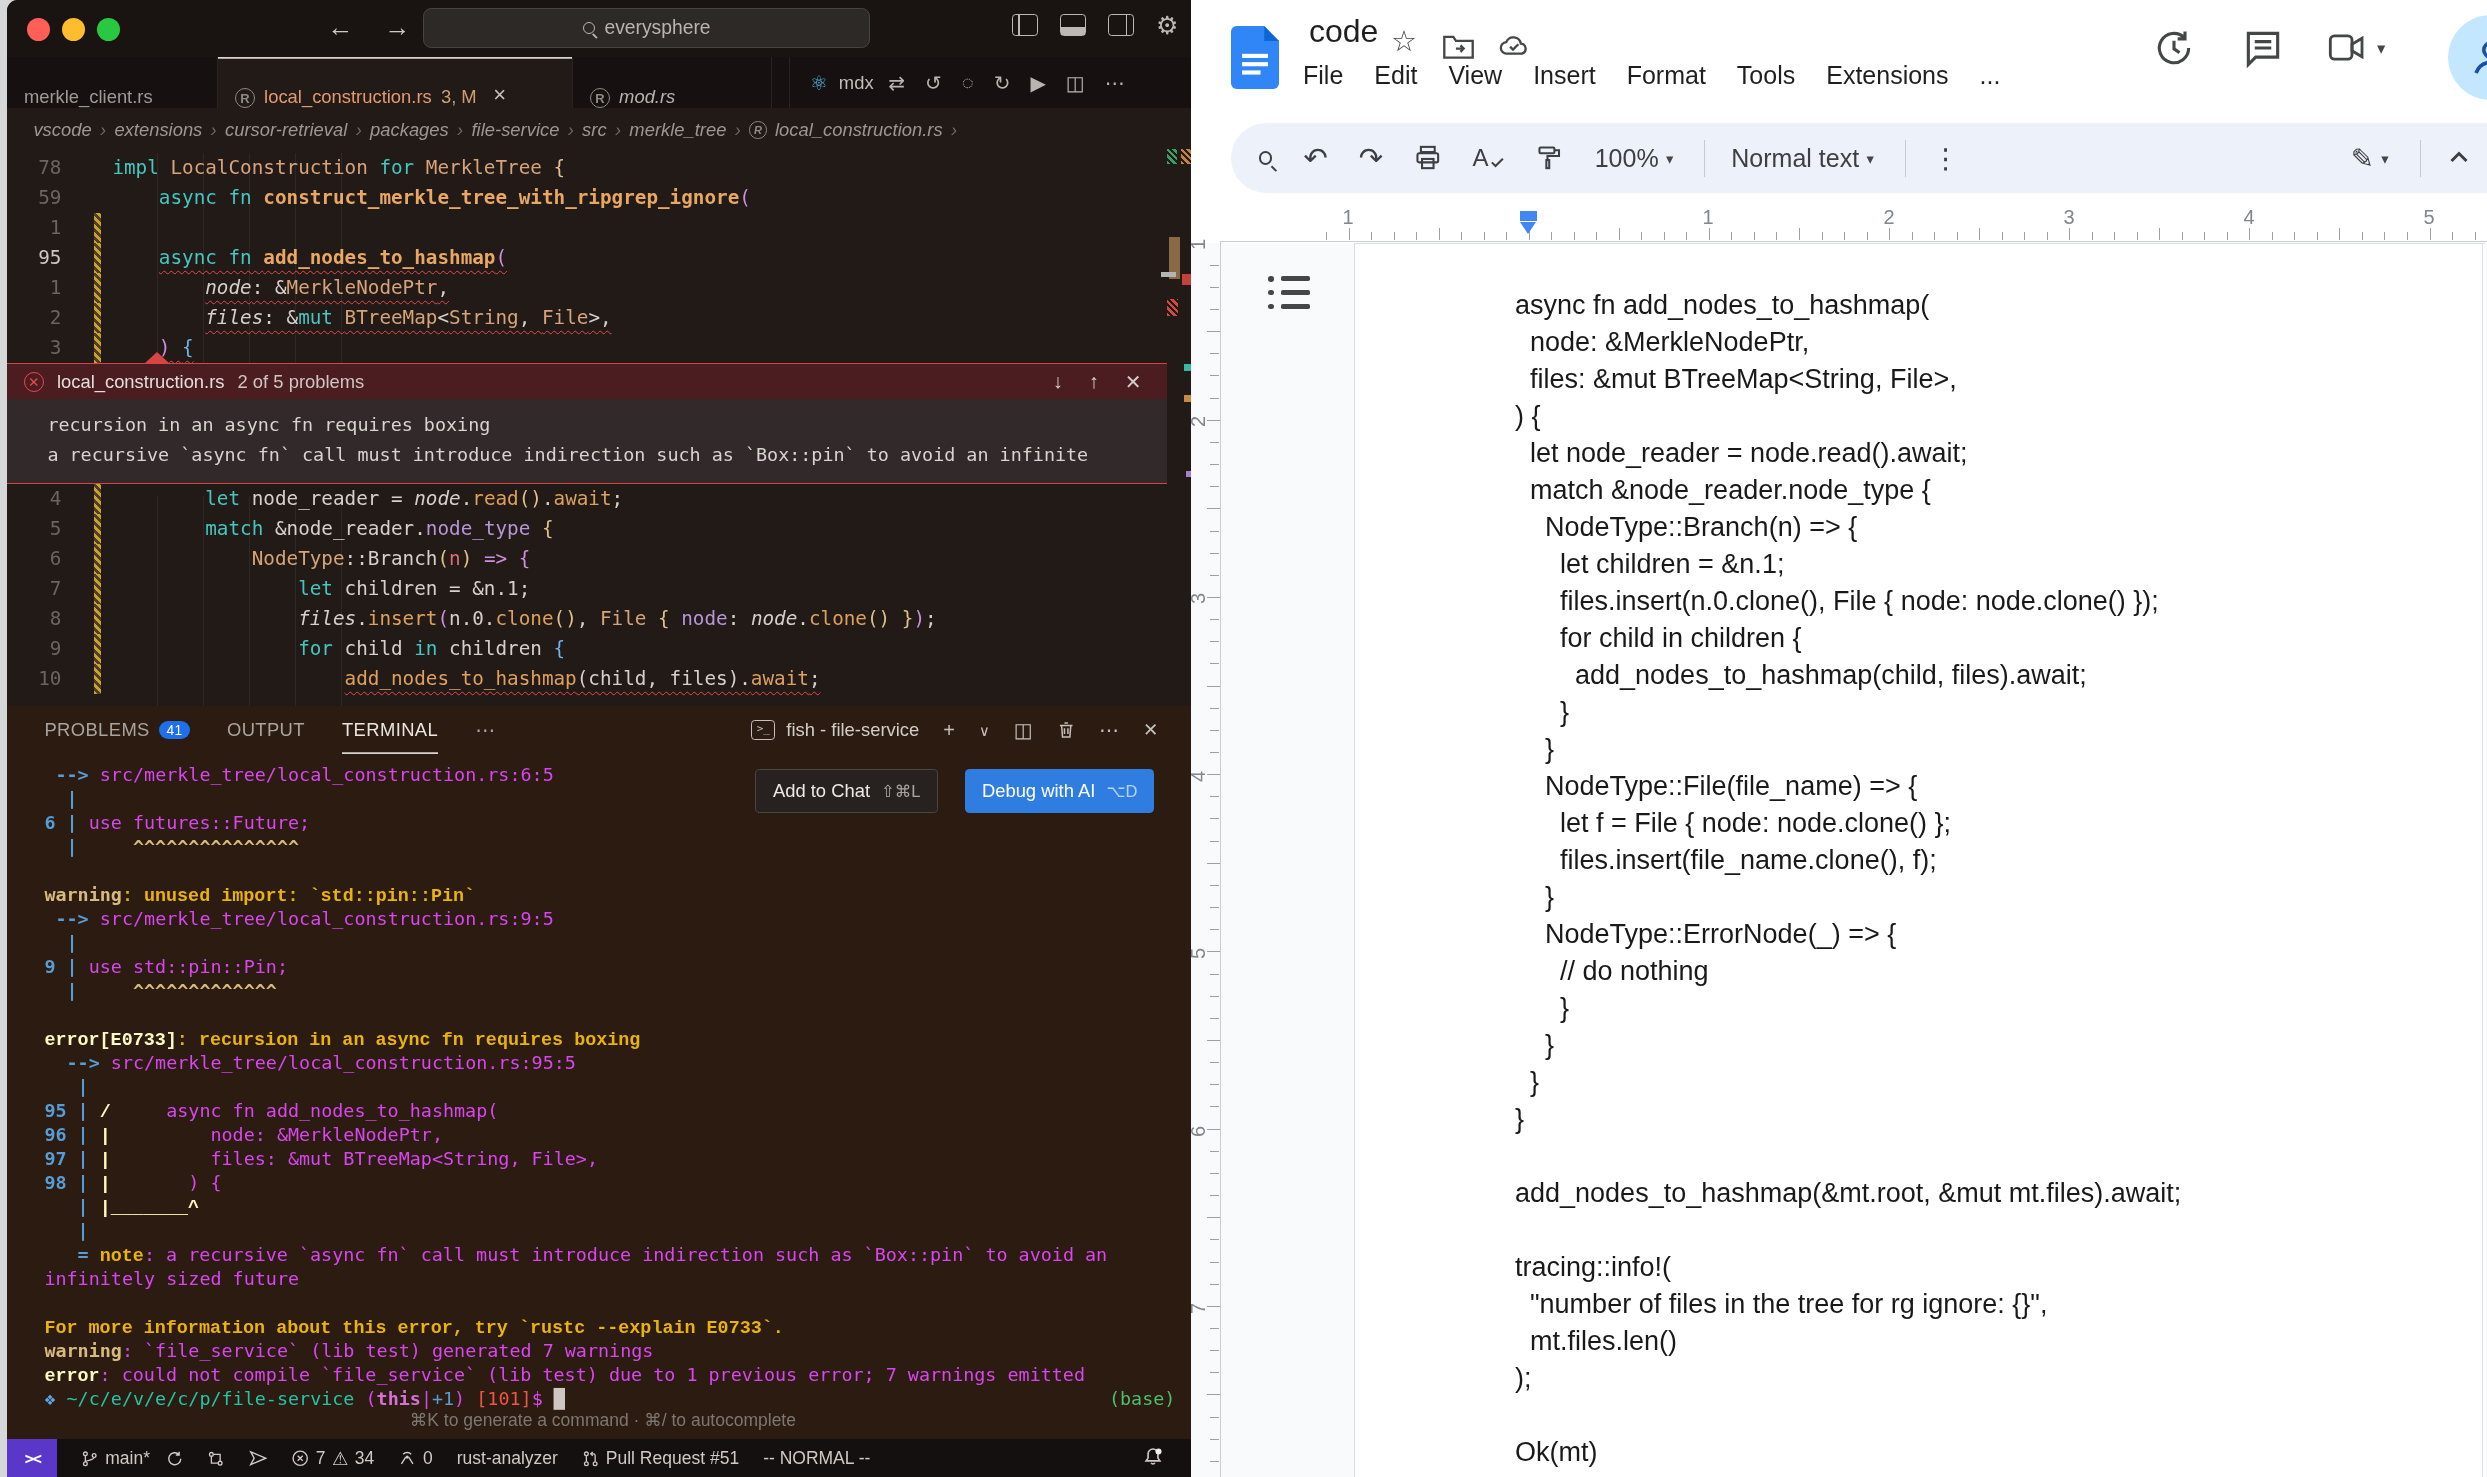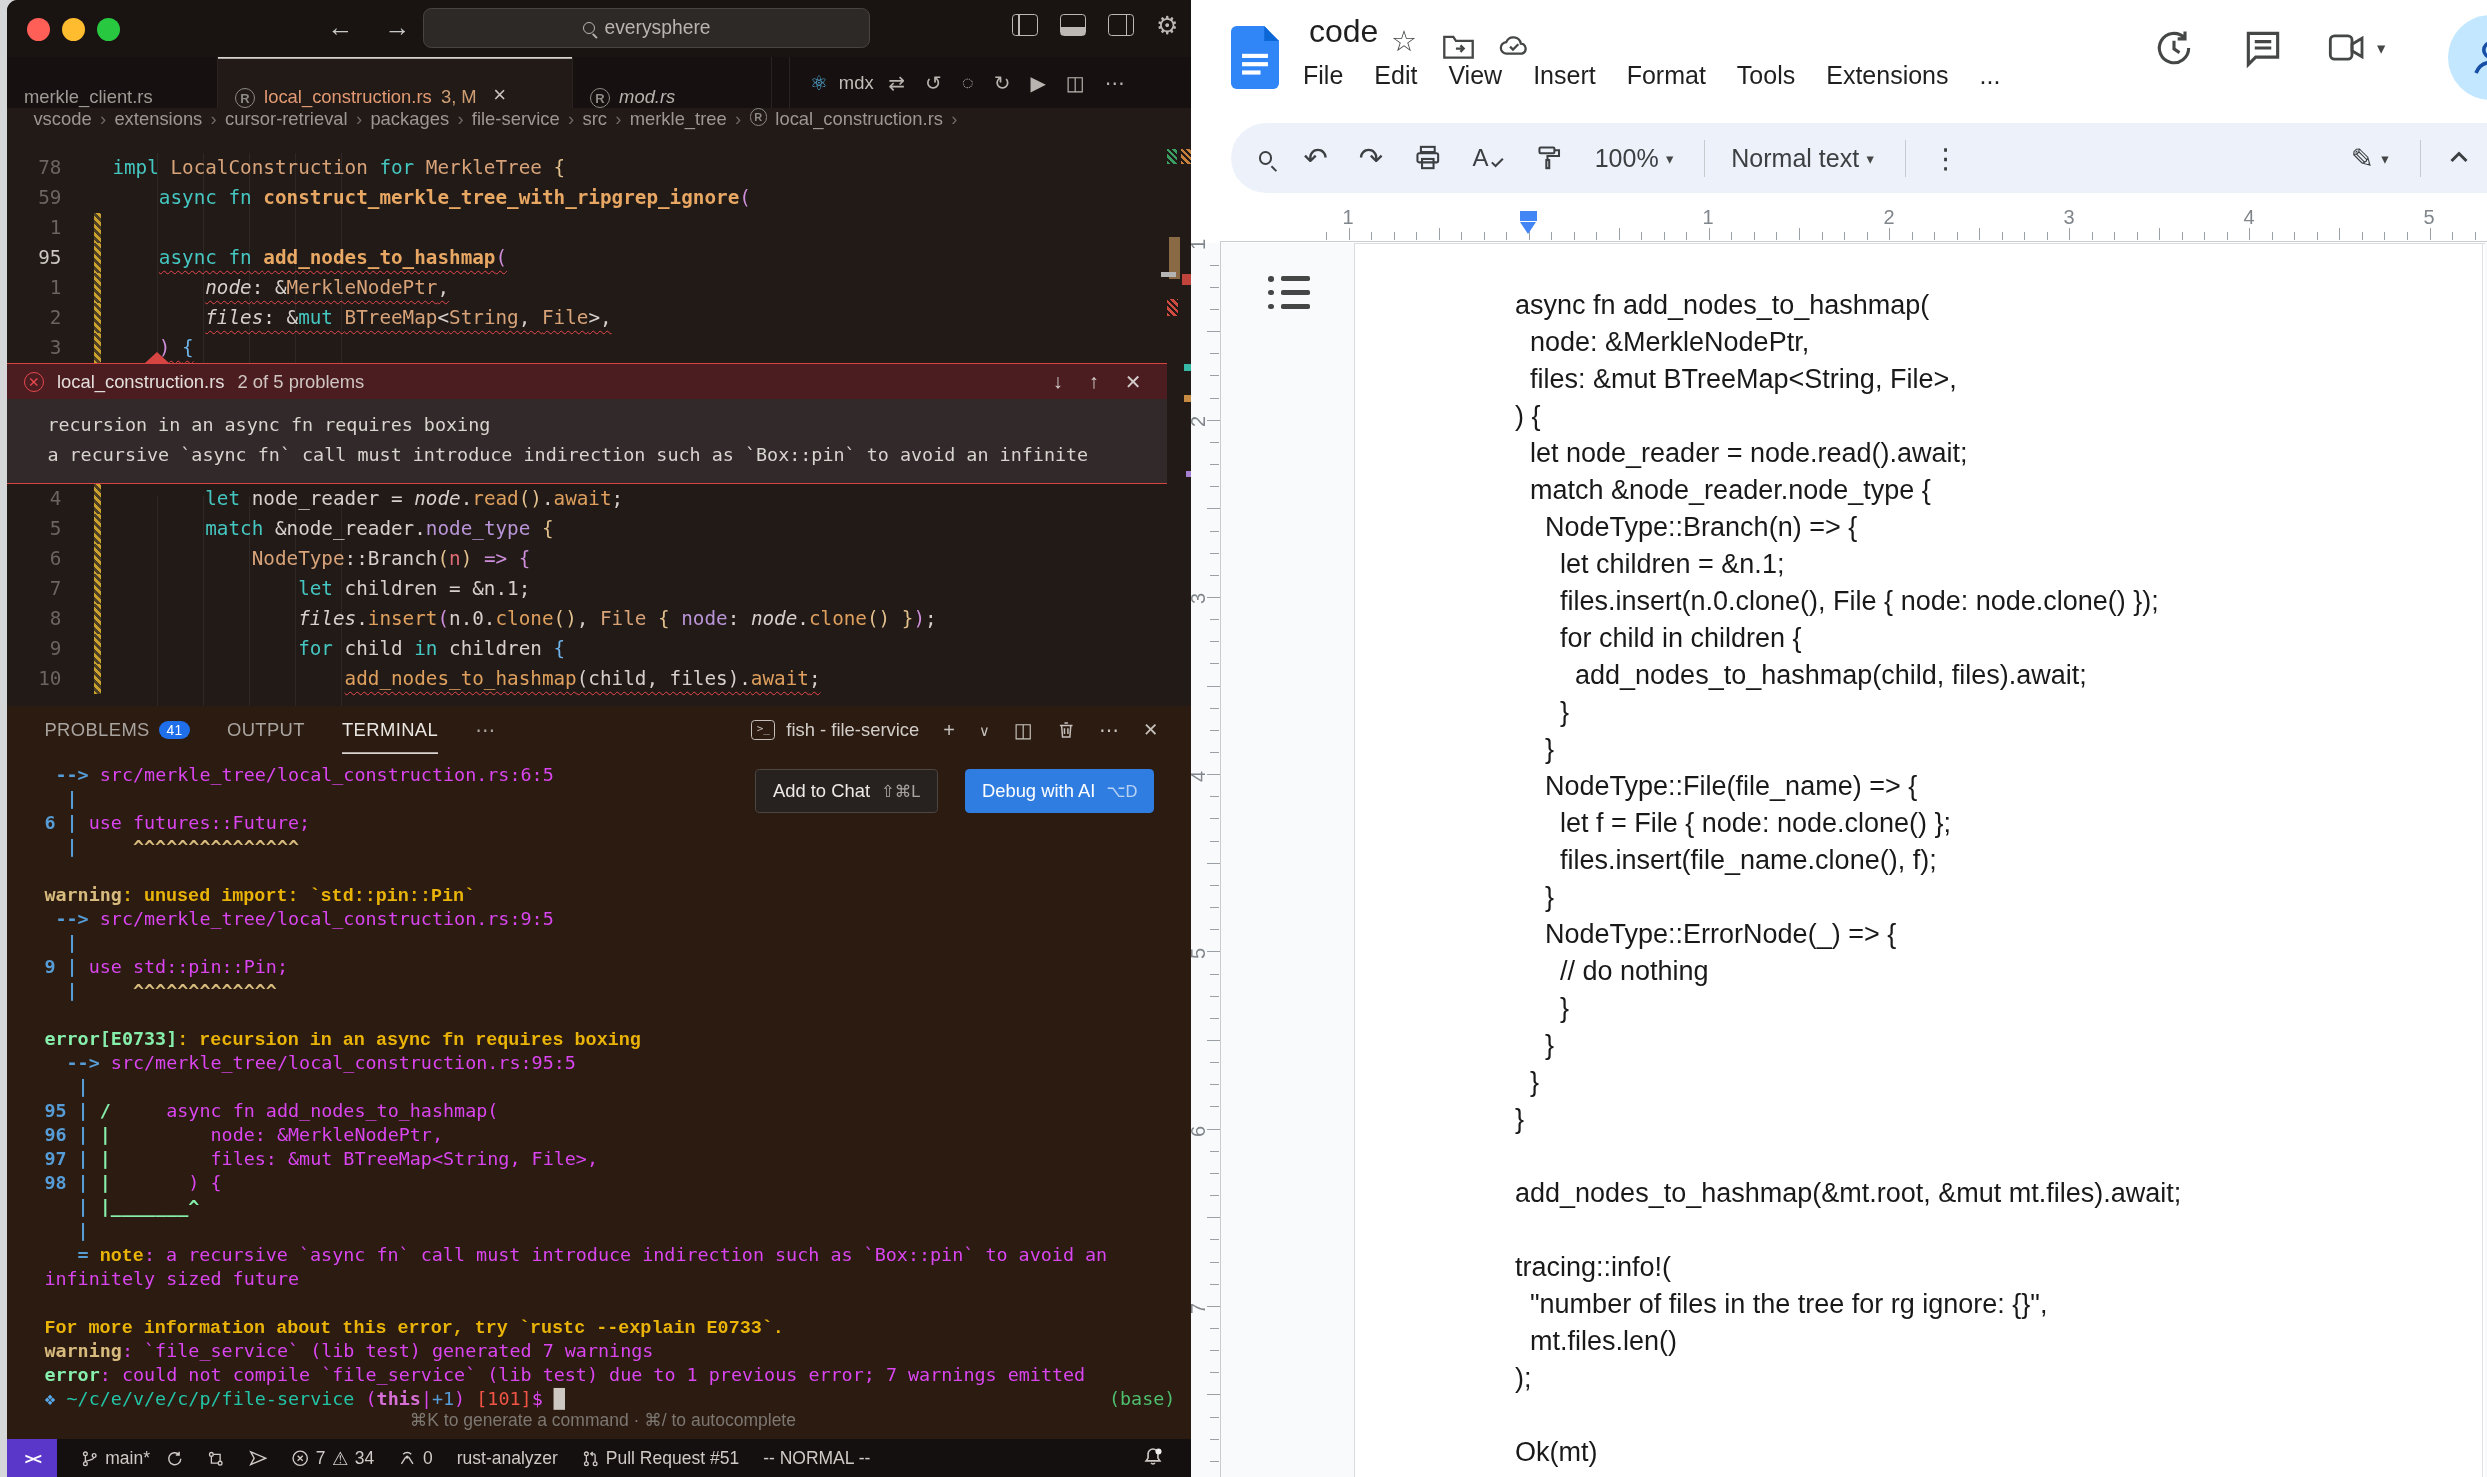--- a/index.html
+++ b/index.html
@@ -33,22 +33,22 @@
     display:inline-flex;align-items:center;justify-content:center;font-weight:bold;flex:none;}
   .tabname-active{color:#e39a72;}
   .tabsuffix{color:#cf9e74;}
   .tabclose{color:#c9c4c0;font-size:22px;margin-left:7.4px;}
   .tab.preview span.fname{font-style:italic;color:#b8b3ae;}
   .group2{display:flex;align-items:center;gap:11px;margin-left:16.5px;padding-left:20px;border-left:0.9px solid #2a2320;
     color:#c2beb9;font-size:18.4px;}
   .atom{color:#58b7e8;font-size:20px;}
   .tabactions{display:flex;align-items:center;gap:20px;margin-left:14.7px;padding-right:16.5px;color:#b9b4af;font-size:20px;}
 
-  .breadcrumbs{position:absolute;left:0;top:108px;width:100%;height:44px;display:flex;
-    padding-left:26px;font-size:18.4px;color:#9d9792;gap:8.3px;background:#211a17;}
+  .breadcrumbs{position:absolute;left:0;top:108px;width:100%;height:44px;display:flex;align-items:center;
+    padding-left:26px;font-size:18.4px;color:#9d9792;gap:8.3px;background:#211a17;font-style:italic;}
   .crumbsep{color:#6f6a66;}
   .crumb-ricon{width:17.5px;height:17.5px;border:1.8px solid #8d8984;border-radius:50%;color:#8d8984;font-size:11px;
     display:inline-flex;align-items:center;justify-content:center;font-weight:bold;}
 
   .editor{position:absolute;left:0;top:153px;width:100%;height:553px;overflow:hidden;background:#211a17;}
   .erow{display:flex;height:30px;align-items:stretch;}
   .lnum{width:74px;text-align:right;padding-right:20px;color:#6b6460;font:19.3px/30px "DejaVu Sans Mono",monospace;flex:none;}
   .lnum.cur{color:#cdc8c2;}
   .hcell{width:31px;flex:none;position:relative;}
   .hatchbar{position:absolute;left:13px;top:0;bottom:0;width:6.4px;
@@ -92,21 +92,21 @@
   .termbox{width:24px;height:20px;border:1.8px solid #c5c0bb;border-radius:3.7px;font-size:11px;line-height:16.5px;
     text-align:center;color:#c5c0bb;font-family:"DejaVu Sans Mono",monospace;}
   .plabel{font-size:18.4px;color:#d3cec9;margin-left:-13px;}
 
   .term{position:absolute;left:37px;top:57px;width:1131px;font:18.4px/24px "DejaVu Sans Mono",monospace;}
   .tline{white-space:pre;height:24px;position:relative;}
   .tt-b{color:#569cd6;font-weight:bold;}
   .tt-p{color:#d946ef;margin-top:33px;}
   .tt-y{color:#d7ba7d;font-weight:bold;}
   .tt-w{color:#eab308;font-weight:bold;font-family:Liberation Mono, monospace;}
-  .tt-r{color:#86efac;font-weight:bold;}
+  .tt-r{color:#fef9c3;font-weight:bold;font-family:Liberation Mono, monospace;}
   .tt-r2{color:#f05546;}
   .tt-ic{color:#57a8e8;}
   .tt-tl{color:#23c4a7;}
   .tt-mg2{color:#d670d6;font-weight:bold;}
   .tt-bl{color:#569cd6;}
   .tt-cur{color:#cdc8c2;}
   .tbase{position:absolute;right:0;color:#4ebf6e;}
 
   .chatbtn{position:absolute;top:63px;height:44px;border-radius:4.6px;display:flex;align-items:center;
     padding:0 16.5px;gap:11px;font-size:18.4px;}

